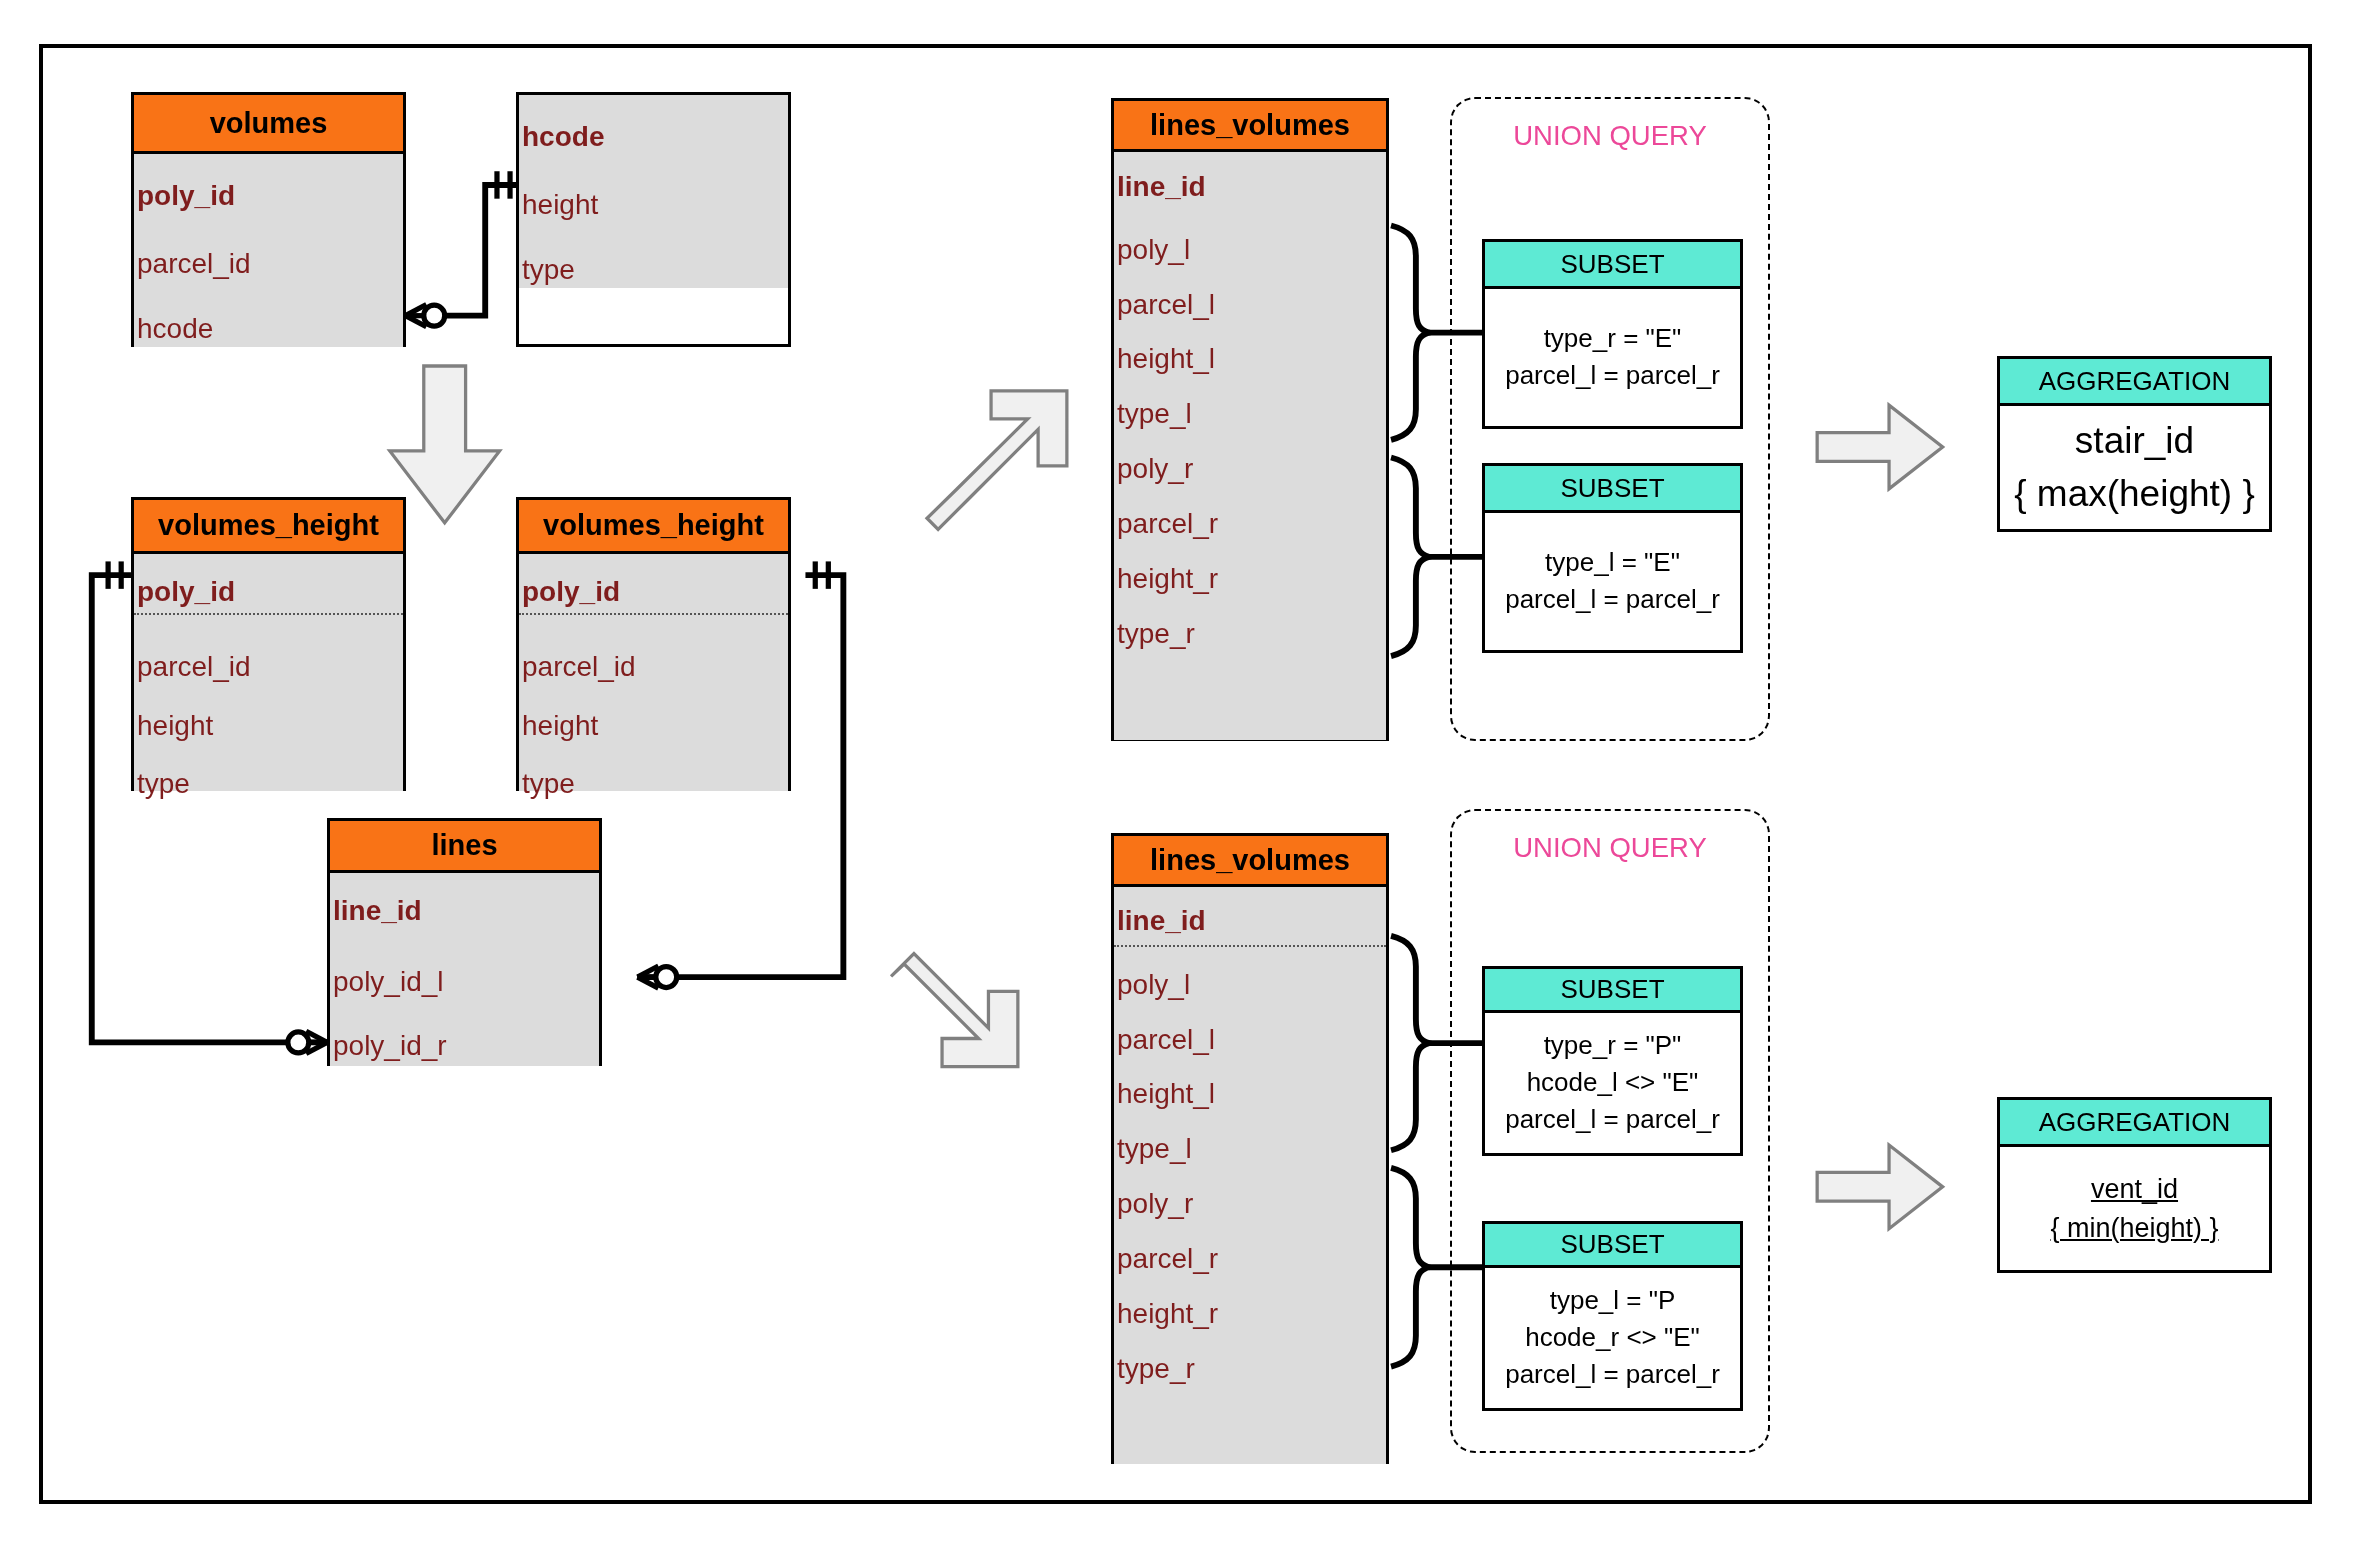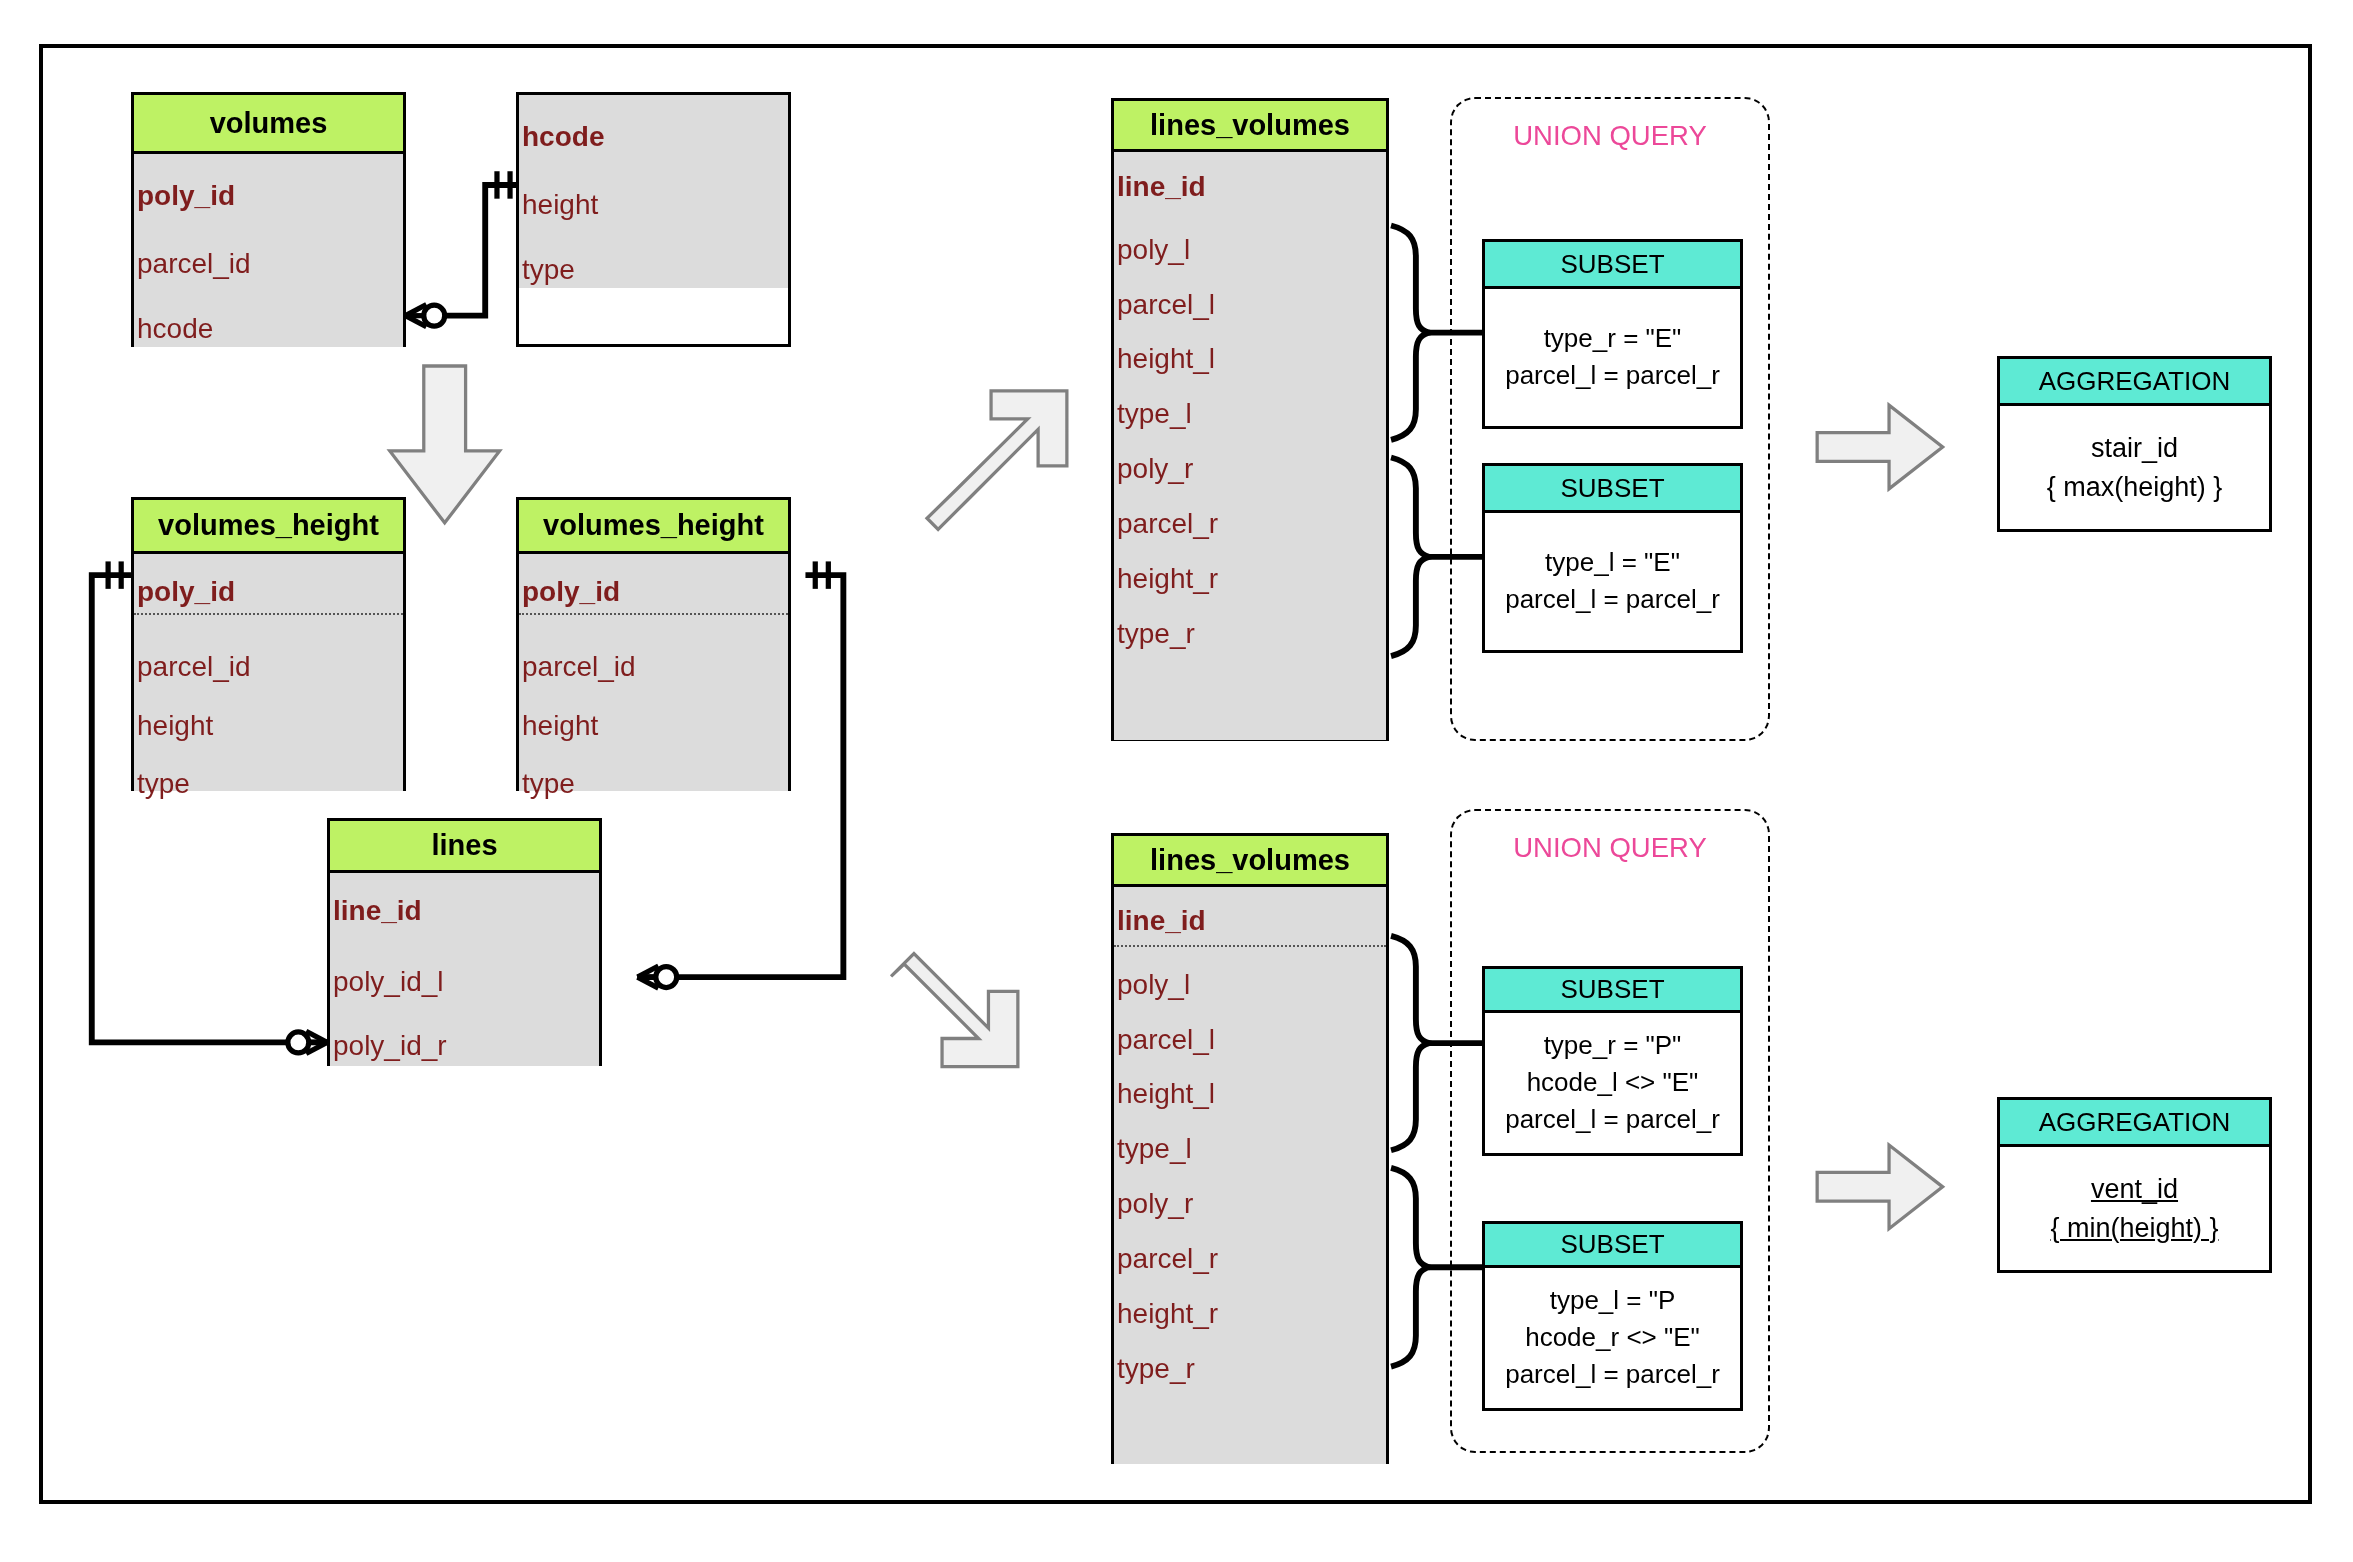--- a/index.html
+++ b/index.html
@@ -34,21 +34,21 @@
   .table {
     position: absolute;
     border: 3.3px solid #000000;
     box-sizing: border-box;
     background: #ffffff;
   }
   .table-title {
     text-align: center;
     font-weight: bold;
     color: #000000;
-    background: #bef264;
+    background: #f97316;
     border-bottom: 3.3px solid #000000;
     box-sizing: border-box;
     display: flex;
     align-items: center;
     justify-content: center;
   }
   .table-body {
     background: #dcdcdc;
     box-sizing: border-box;
     position: relative;
@@ -344,21 +344,21 @@
     <div class="boxnode-head" style="height:44px; font-size:26px;">SUBSET</div>
     <div class="boxnode-body" style="height:139px; font-size:26px;">
       <div>type_l = "P</div>
       <div>hcode_r &lt;&gt; "E"</div>
       <div>parcel_l = parcel_r</div>
     </div>
   </div>
 
   <div class="boxnode" style="left:1997px; top:356px; width:275px; height:176px;">
     <div class="boxnode-head" style="height:47px; font-size:26px;">AGGREGATION</div>
-    <div class="boxnode-body" style="height:123px; font-size:27px;">
+    <div class="boxnode-body" style="height:123px; font-size:37px;">
       <div>stair_id</div>
       <div>{ max(height) }</div>
     </div>
   </div>
 
   <div class="boxnode" style="left:1997px; top:1097px; width:275px; height:176px;">
     <div class="boxnode-head" style="height:47px; font-size:26px;">AGGREGATION</div>
     <div class="boxnode-body" style="height:123px; font-size:27px;text-decoration:underline;">
       <div>vent_id</div>
       <div>{ min(height) }</div>

